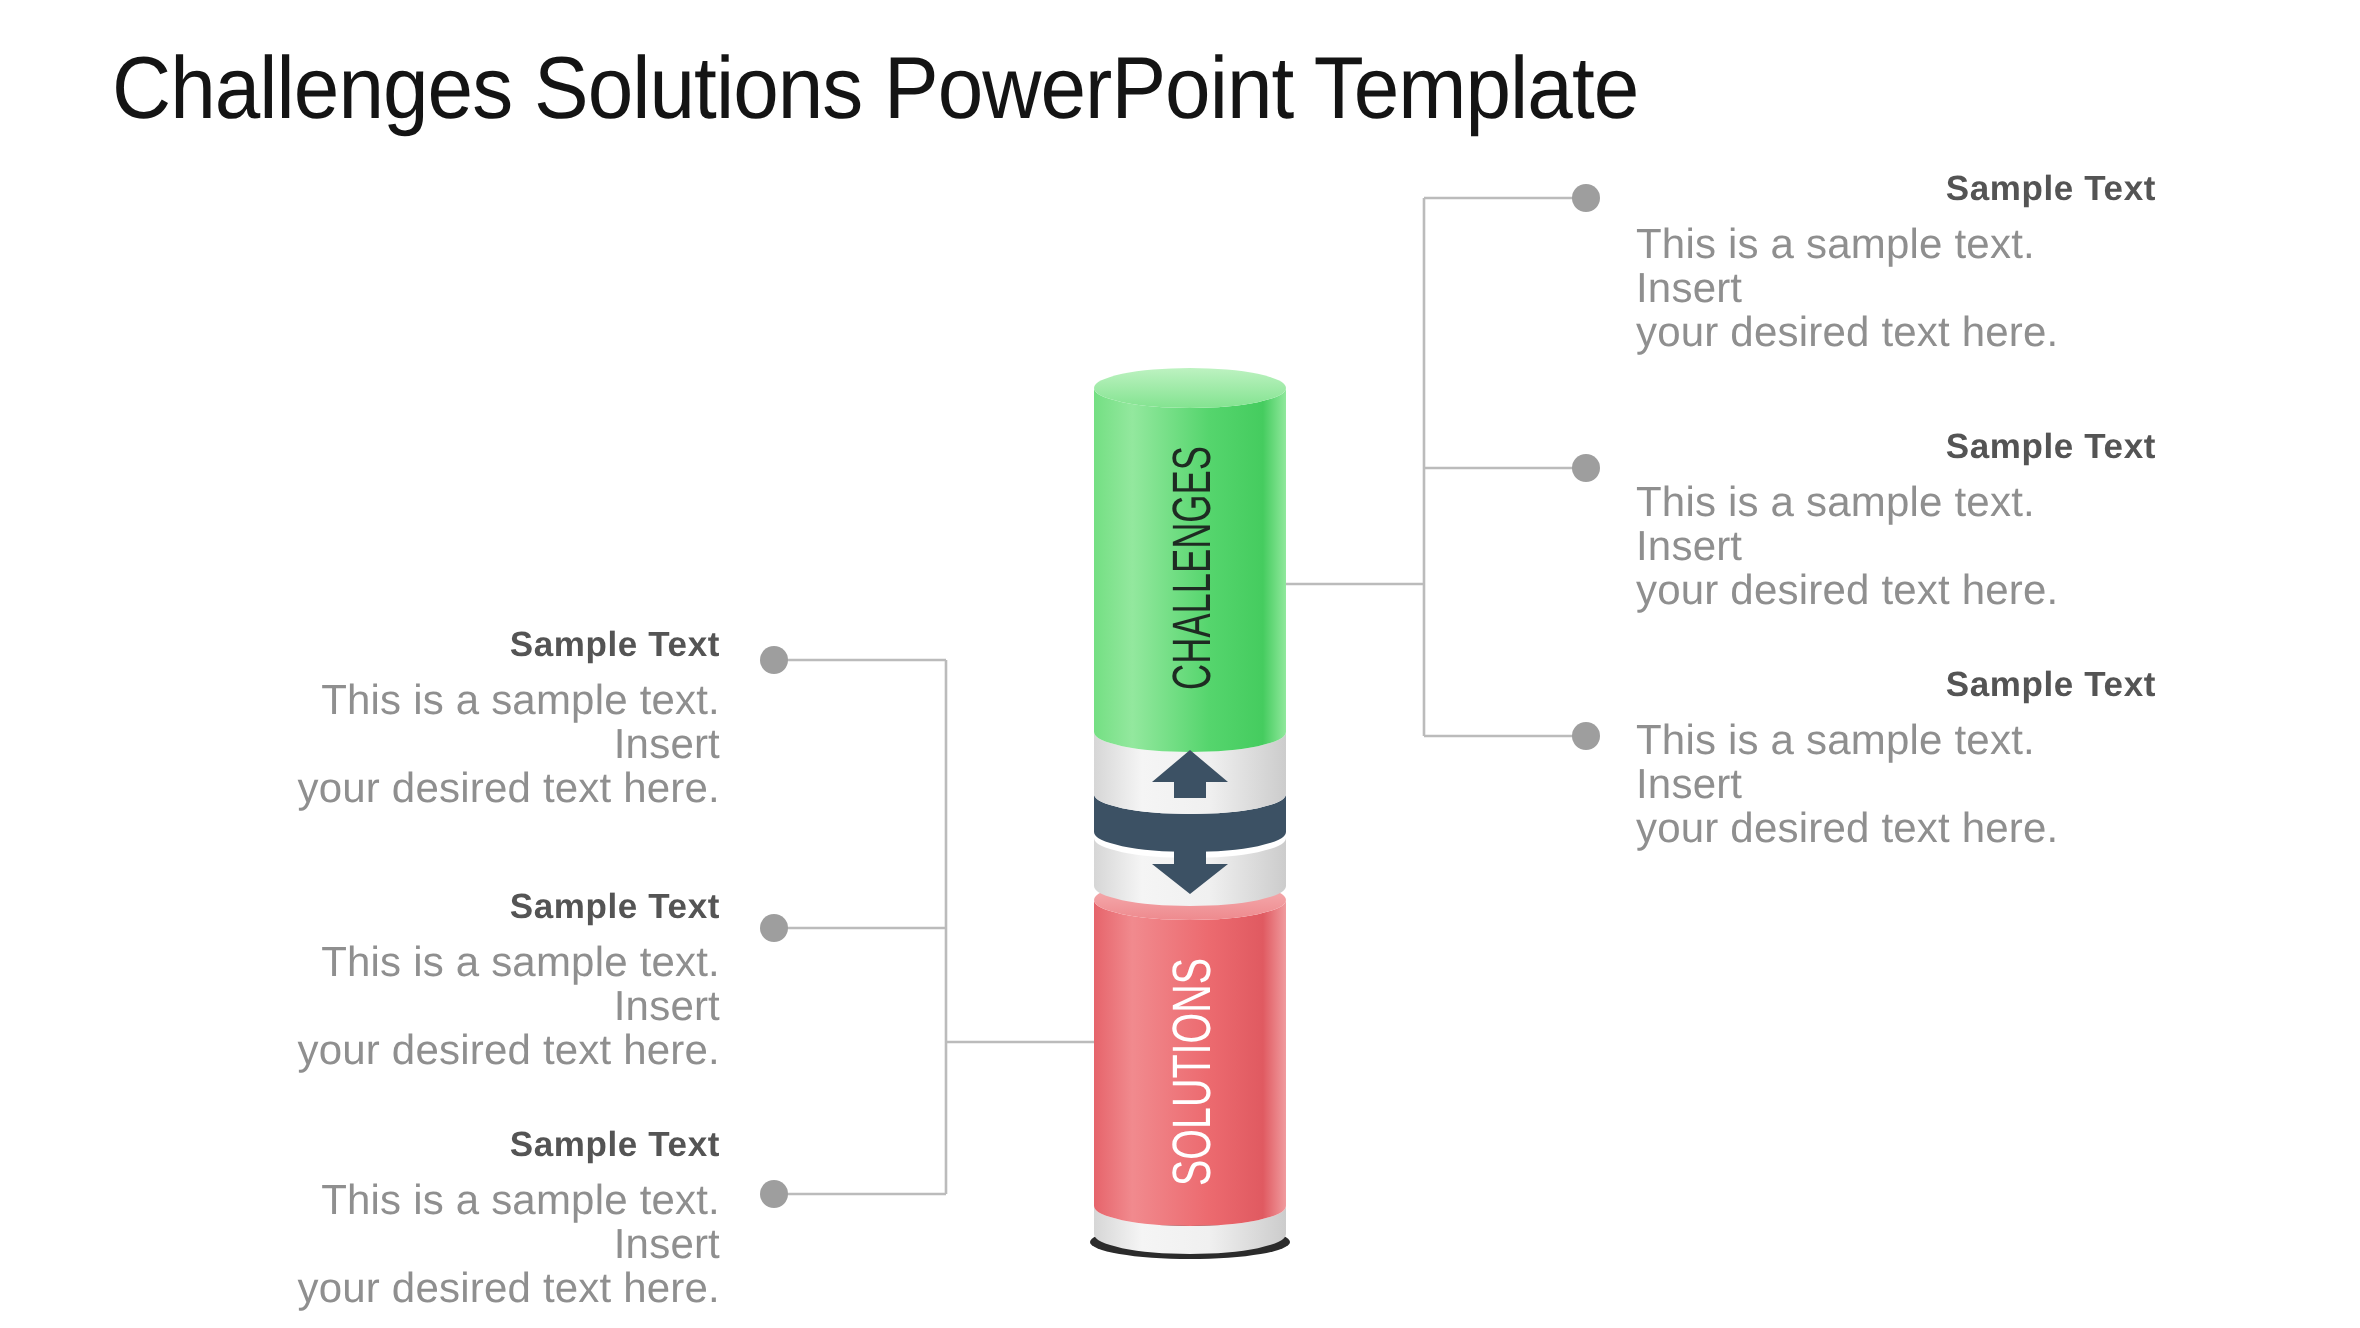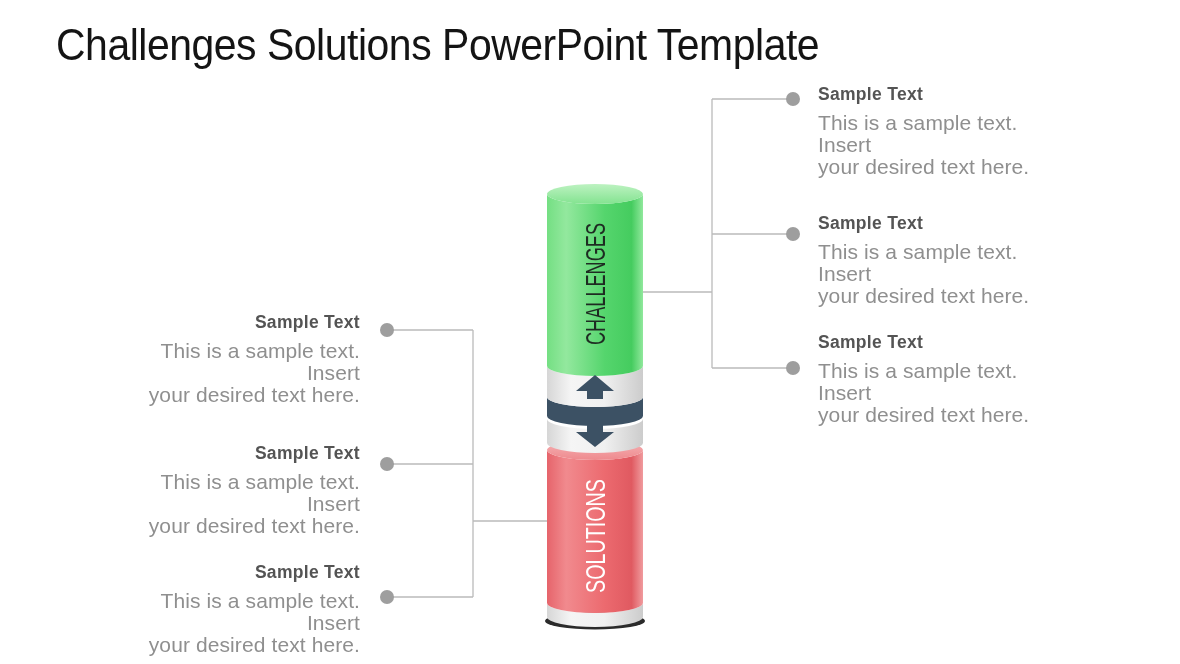--- a/index.html
+++ b/index.html
@@ -7,21 +7,21 @@
     position:relative; width:1180px; height:664px; background:#ffffff;
     font-family:"Liberation Sans","DejaVu Sans",sans-serif; overflow:hidden;
   }
   .slide-title {
     position:absolute; left:56px; top:20px; margin:0;
     font-size:44px; font-weight:400; color:#141414; letter-spacing:-0.5px;
     transform:scaleX(0.93); transform-origin:left center; white-space:nowrap;
   }
   .diagram { position:absolute; left:0; top:0; }
   .tblock { position:absolute; width:260px; }
-  .tblock .thead { font-size:17.5px; font-weight:700; color:#545454; letter-spacing:0.3px; line-height:21px; }
+  .tblock .thead { font-size:17.5px; font-weight:700; color:#545454; letter-spacing:0.3px; line-height:21px;text-align:right; }
   .tblock .tbody { margin-top:7px; font-size:21px; color:#8F8F8F; line-height:22px; white-space:pre-wrap; letter-spacing:0.1px; }
   .tblock.left-side { text-align:right; }
   .tblock.right-side { text-align:left; }
 </style>
 </head>
 <body>
 
 <div class="slide">
 
   <h1 class="slide-title">Challenges Solutions PowerPoint Template</h1>

